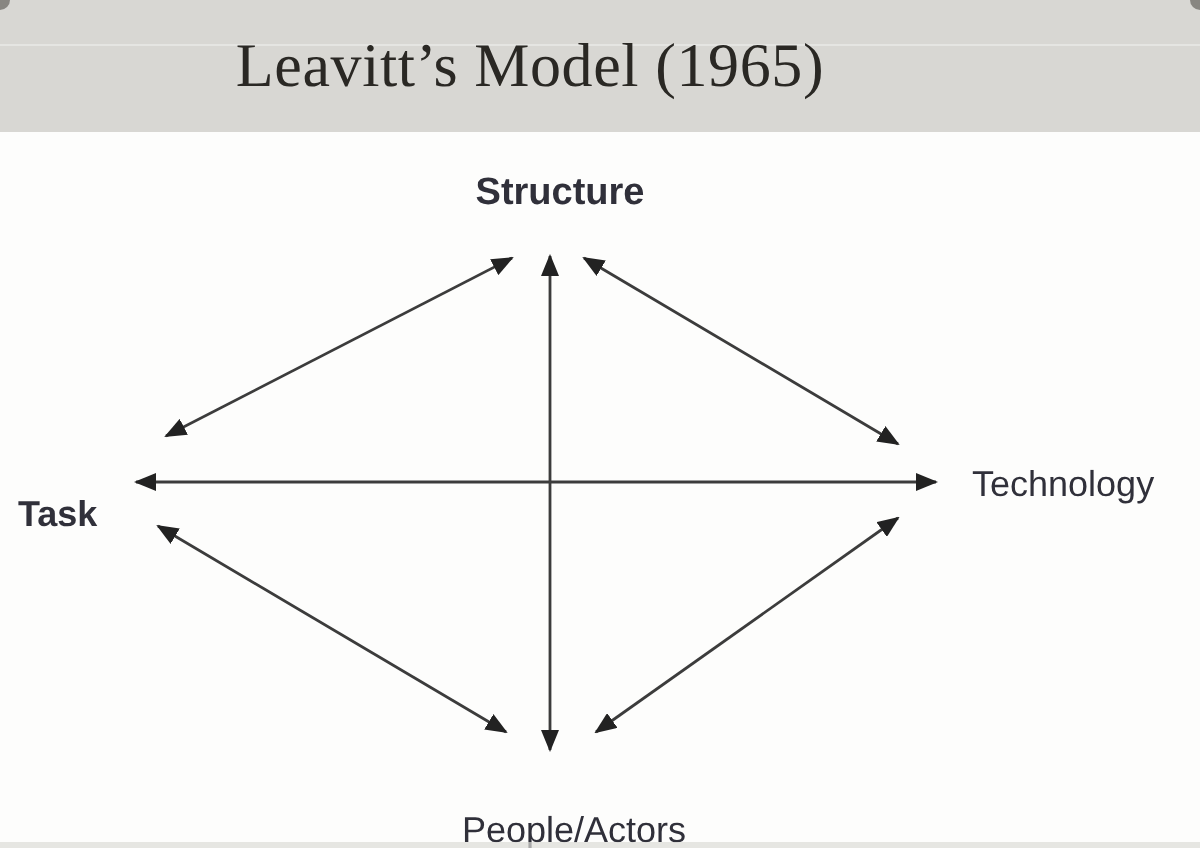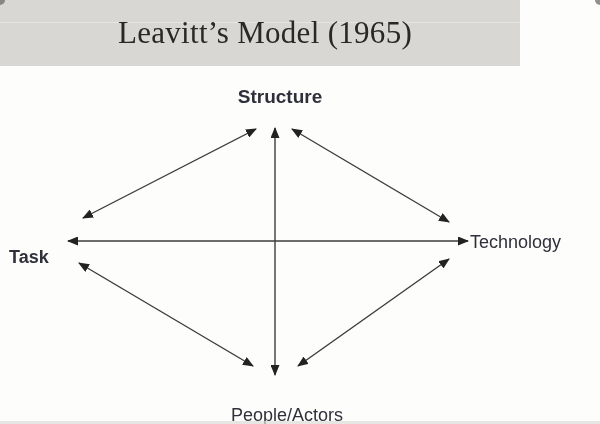--- a/index.html
+++ b/index.html
@@ -10,21 +10,21 @@
   }
   .slide {
     position: relative;
     width: 600px; height: 424px;
     background: var(--body-bg, #fdfdfc);
     overflow: hidden;
   }
   
   .title-bar {
     position: absolute; left: 0; top: 0;
-    width: 520px; height: 66px;
+    width: 600px; height: 66px;
     background: var(--header-bg, #d8d7d3);
     text-decoration: underline;
   }
   .title-bar .sheen {
     position: absolute; left: 0; top: 22px;
     width: 100%; height: 1px;
     background: rgba(255,255,255,0.35);
   }
   .slide-title {
     position: absolute; left: 0; top: 0;
@@ -52,21 +52,21 @@
   .node-label {
     position: absolute;
     font-size: 18px;
     line-height: 22px;
     color: var(--label-text, #30303a);
     white-space: nowrap;
   }
   .node-label.centered { text-align: center; width: 200px; }
   .label-structure { left: 180px; top: 86px; font-size: 19px; font-weight: bold; }
   .label-task      { left: 9px;   top: 246px; font-weight: bold; }
-  .label-technology{ left: 470px; top: 231px; }
+  .label-technology{ left: 486px; top: 231px; }
   .label-people    { left: 187px; top: 392px; margin-top: 12px; }
   
   .bottom-strip {
     position: absolute; left: 0; bottom: 0;
     width: 100%; height: 3px;
     background: #dcdbd7; opacity: 0.7;
   }
 </style>
 </head>
 <body>

